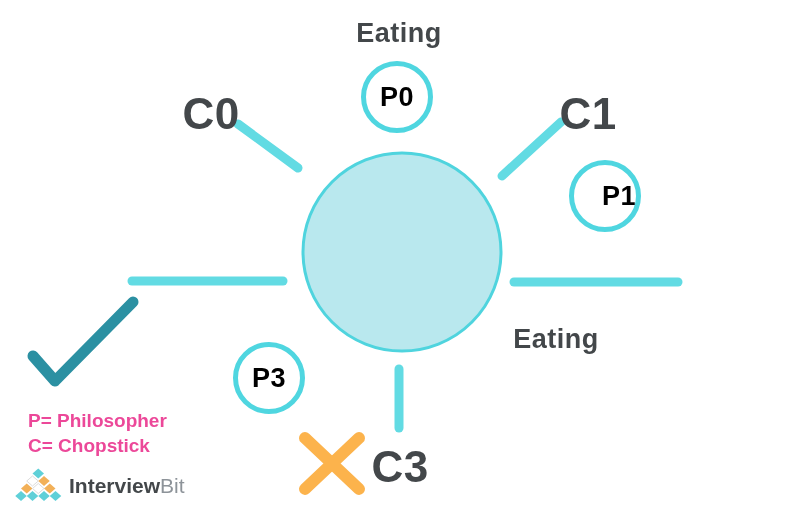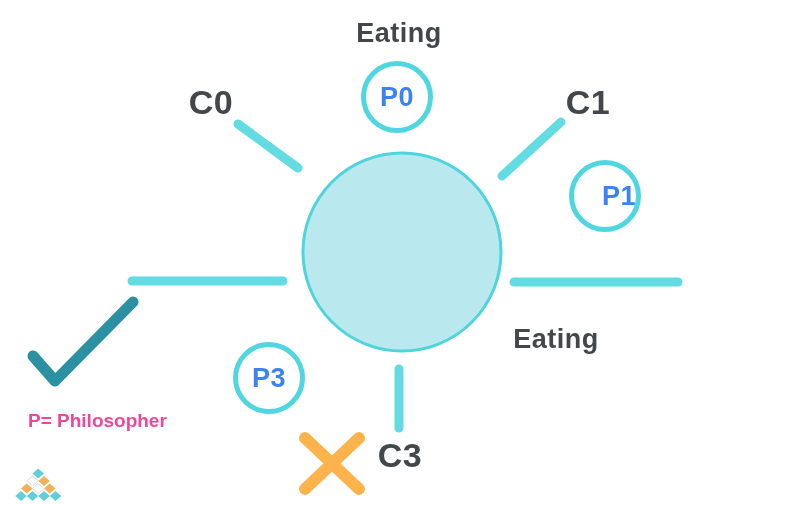--- a/index.html
+++ b/index.html
@@ -13,31 +13,31 @@
   .layer { position: absolute; left: 0; top: 0; }
 
   .lbl {
     position: absolute;
     transform: translate(-50%, -50%);
     font-weight: bold;
     color: #43474a;
     white-space: nowrap;
     letter-spacing: 0.5px;
   }
-  .chop-lbl { font-size: 34px; }
+  .chop-lbl { font-size: 44px; margin-top: 12px; }
   .eating-lbl { font-size: 27px; }
 
   .pcircle {
     position: absolute;
     width: 62px; height: 62px;
     border: 5px solid #4fd6e0;
     border-radius: 50%;
     background: #ffffff;
     display: flex; align-items: center; justify-content: center;
-    font-size: 27px; font-weight: bold; color: #3b82f6;
+    font-size: 27px; font-weight: bold; color: #000000;
     letter-spacing: 0.5px;
   }
 
   .legend {
     position: absolute;
     left: 28px; top: 408px;
     font-size: 19px; font-weight: bold; color: #ec4899;
     line-height: 25px;
   }
 
@@ -87,20 +87,21 @@
   </div>
   <div class="pcircle" style="left:569px; top:160px;justify-content:flex-end;">
     <span>P1</span>
   </div>
   <div class="pcircle" style="left:233px; top:342px;">
     <span>P3</span>
   </div>
 
   <div class="legend">
     <div>P= Philosopher</div>
+    <div>C= Chopstick</div>
   </div>
 
   <div class="brand">
     <svg width="48" height="34" viewBox="0 0 48 34">
       <g>
 
         <path d="M24.25 0.5 L30 5.5 L24.25 10.5 L18.5 5.5 Z" fill="#5fd0d8"></path>
 
         <path d="M18.5 8 L24.25 13 L18.5 18 L12.75 13 Z" fill="#ffffff" stroke="#dcdcdc" stroke-width="1"></path>
         <path d="M30 8 L35.75 13 L30 18 L24.25 13 Z" fill="#f2b058"></path>
@@ -108,15 +109,18 @@
         <path d="M12.75 15.5 L18.5 20.5 L12.75 25.5 L7 20.5 Z" fill="#f2b058"></path>
         <path d="M24.25 15.5 L30 20.5 L24.25 25.5 L18.5 20.5 Z" fill="#ffffff" stroke="#dcdcdc" stroke-width="1"></path>
         <path d="M35.75 15.5 L41.5 20.5 L35.75 25.5 L30 20.5 Z" fill="#f2b058"></path>
 
         <path d="M7 23 L12.75 28 L7 33 L1.25 28 Z" fill="#5fd0d8"></path>
         <path d="M18.5 23 L24.25 28 L18.5 33 L12.75 28 Z" fill="#5fd0d8"></path>
         <path d="M30 23 L35.75 28 L30 33 L24.25 28 Z" fill="#5fd0d8"></path>
         <path d="M41.5 23 L47.25 28 L41.5 33 L35.75 28 Z" fill="#5fd0d8"></path>
       </g>
     </svg>
+    <div class="brand-text">
+      <span class="brand-primary">Interview</span><span class="brand-secondary">Bit</span>
+    </div>
   </div>
 
 </div>
 
 </body></html>

